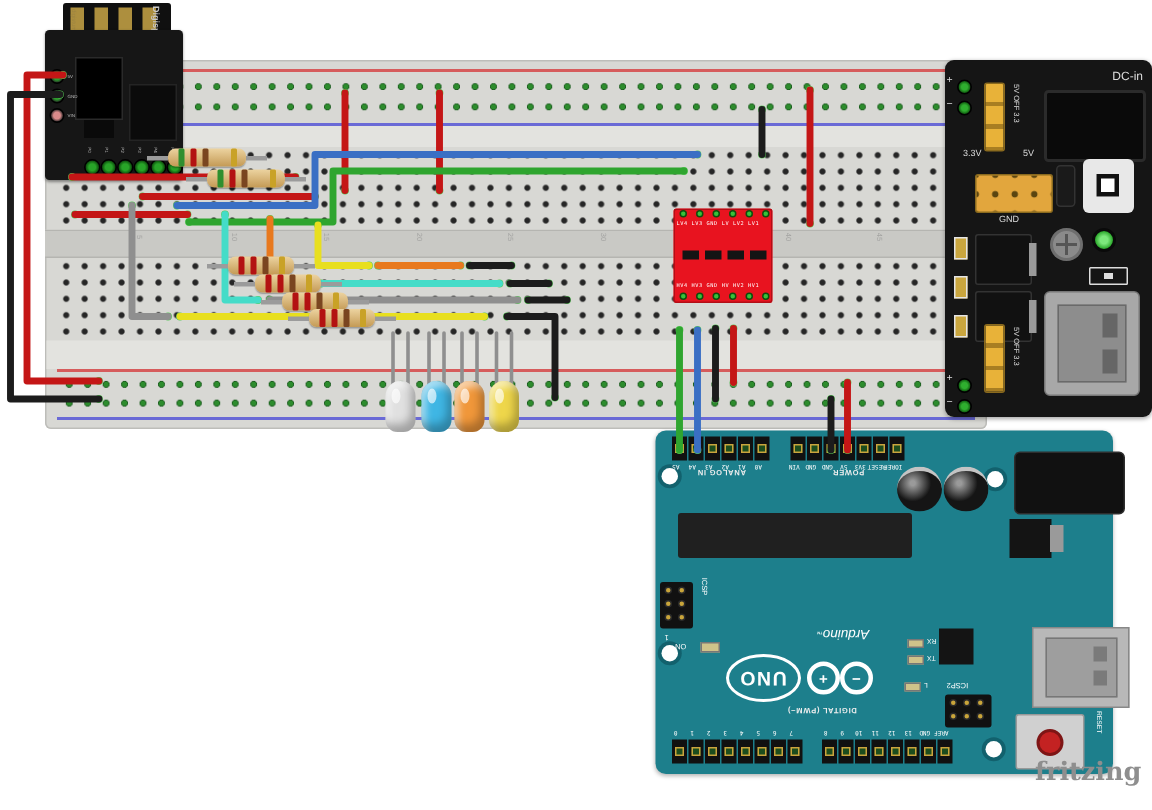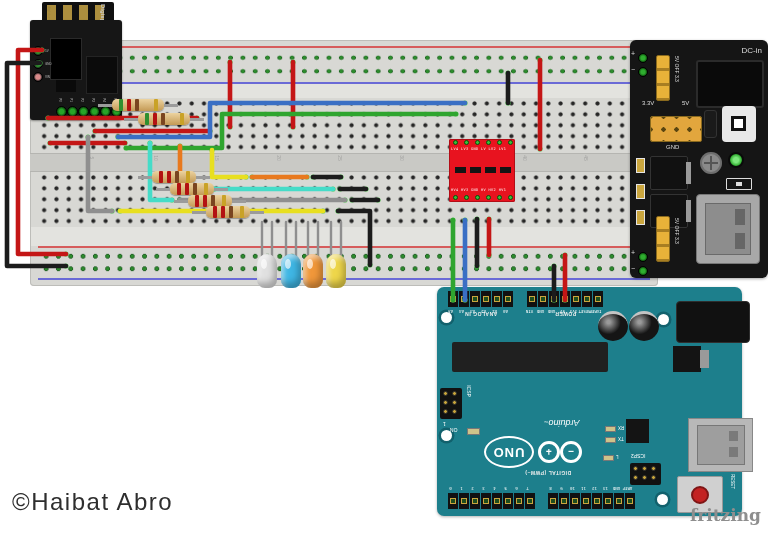--- a/index.html
+++ b/index.html
@@ -490,15 +490,14 @@
       <div class="res" style="left: 138px; top: 113px; width: 52px;">
         <div class="lead" style="left: -14px;"></div>
         <div class="lead" style="left: 52px;"></div>
         <div class="band" style="left: 7px; background: rgb(47, 143, 47);"></div>
         <div class="band" style="left: 15px; background: rgb(179, 18, 18);"></div>
         <div class="band" style="left: 23px; background: rgb(122, 69, 32);"></div>
         <div class="band" style="left: 42px; background: rgb(201, 162, 39);"></div>
       </div>
     </div>
 
-  <div id="credit">©Haibat Abro</div>
   <div id="watermark">fritzing</div>
 </div>
 
 </body></html>

